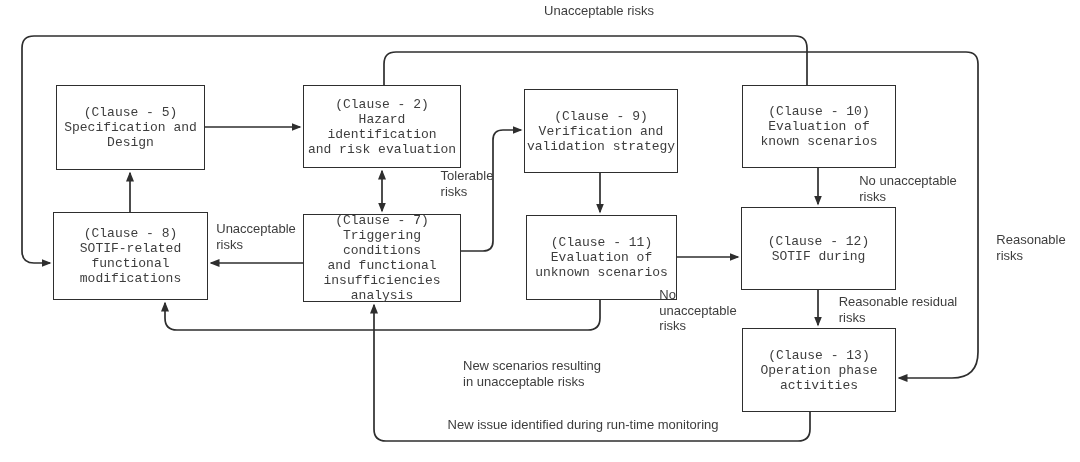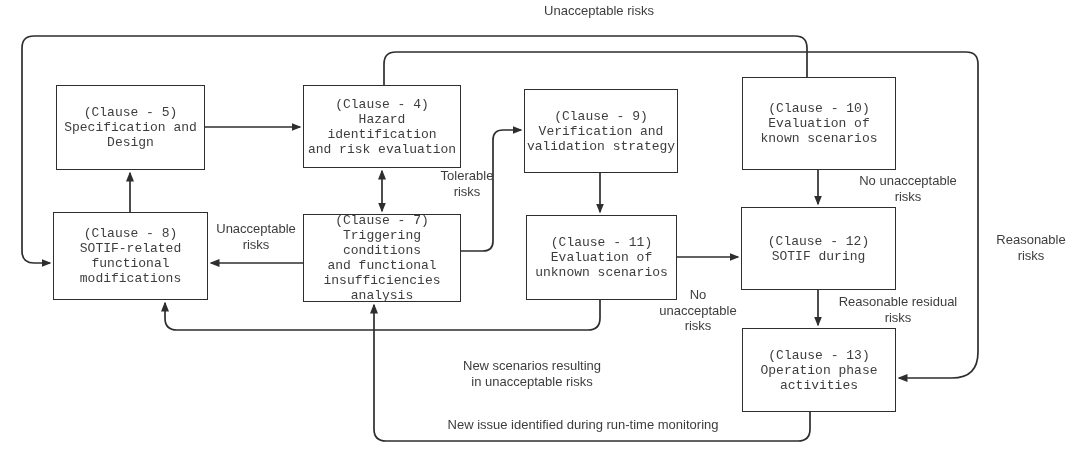--- a/index.html
+++ b/index.html
@@ -20,21 +20,20 @@
     display:flex;flex-direction:column;
     align-items:center;justify-content:center;
     text-align:center;
     font-size:13px;line-height:15px;
     white-space:pre-line;
     font-family:Liberation Mono, monospace;
   }
   .elabel{
     position:absolute;
     transform:translateX(-50%);
-    text-align:center;
     font-size:13px;line-height:15.5px;
     white-space:pre-line;
   }
 </style>
 </head>
 <body>
 
 <div id="stage">
 
   <svg id="edges" viewBox="0 0 1080 462" xmlns="http://www.w3.org/2000/svg">
@@ -60,30 +59,30 @@
       <path d="M 810 412 V 429 Q 810 441 798 441 H 386 Q 374 441 374 429 V 305" marker-end="url(#arw)"></path>
     </g>
   </svg>
 
   <div class="node" style="left:56px;top:85px;width:149px;height:85px">
     <div>(Clause - 5)</div>
     <div>Specification and
 Design</div>
   </div>
   <div class="node" style="left:303px;top:85px;width:158px;height:83px">
-    <div>(Clause - 4)</div>
+    <div>(Clause - 2)</div>
     <div>Hazard identification
 and risk evaluation</div>
   </div>
   <div class="node" style="left:524px;top:89px;width:154px;height:84px">
     <div>(Clause - 9)</div>
     <div>Verification and
 validation strategy</div>
   </div>
-  <div class="node" style="left:742px;top:77px;width:154px;height:93px">
+  <div class="node" style="left:742px;top:85px;width:154px;height:83px">
     <div>(Clause - 10)</div>
     <div>Evaluation of
 known scenarios</div>
   </div>
   <div class="node" style="left:53px;top:212px;width:155px;height:88px">
     <div>(Clause - 8)</div>
     <div>SOTIF-related
 functional
 modifications</div>
   </div>

